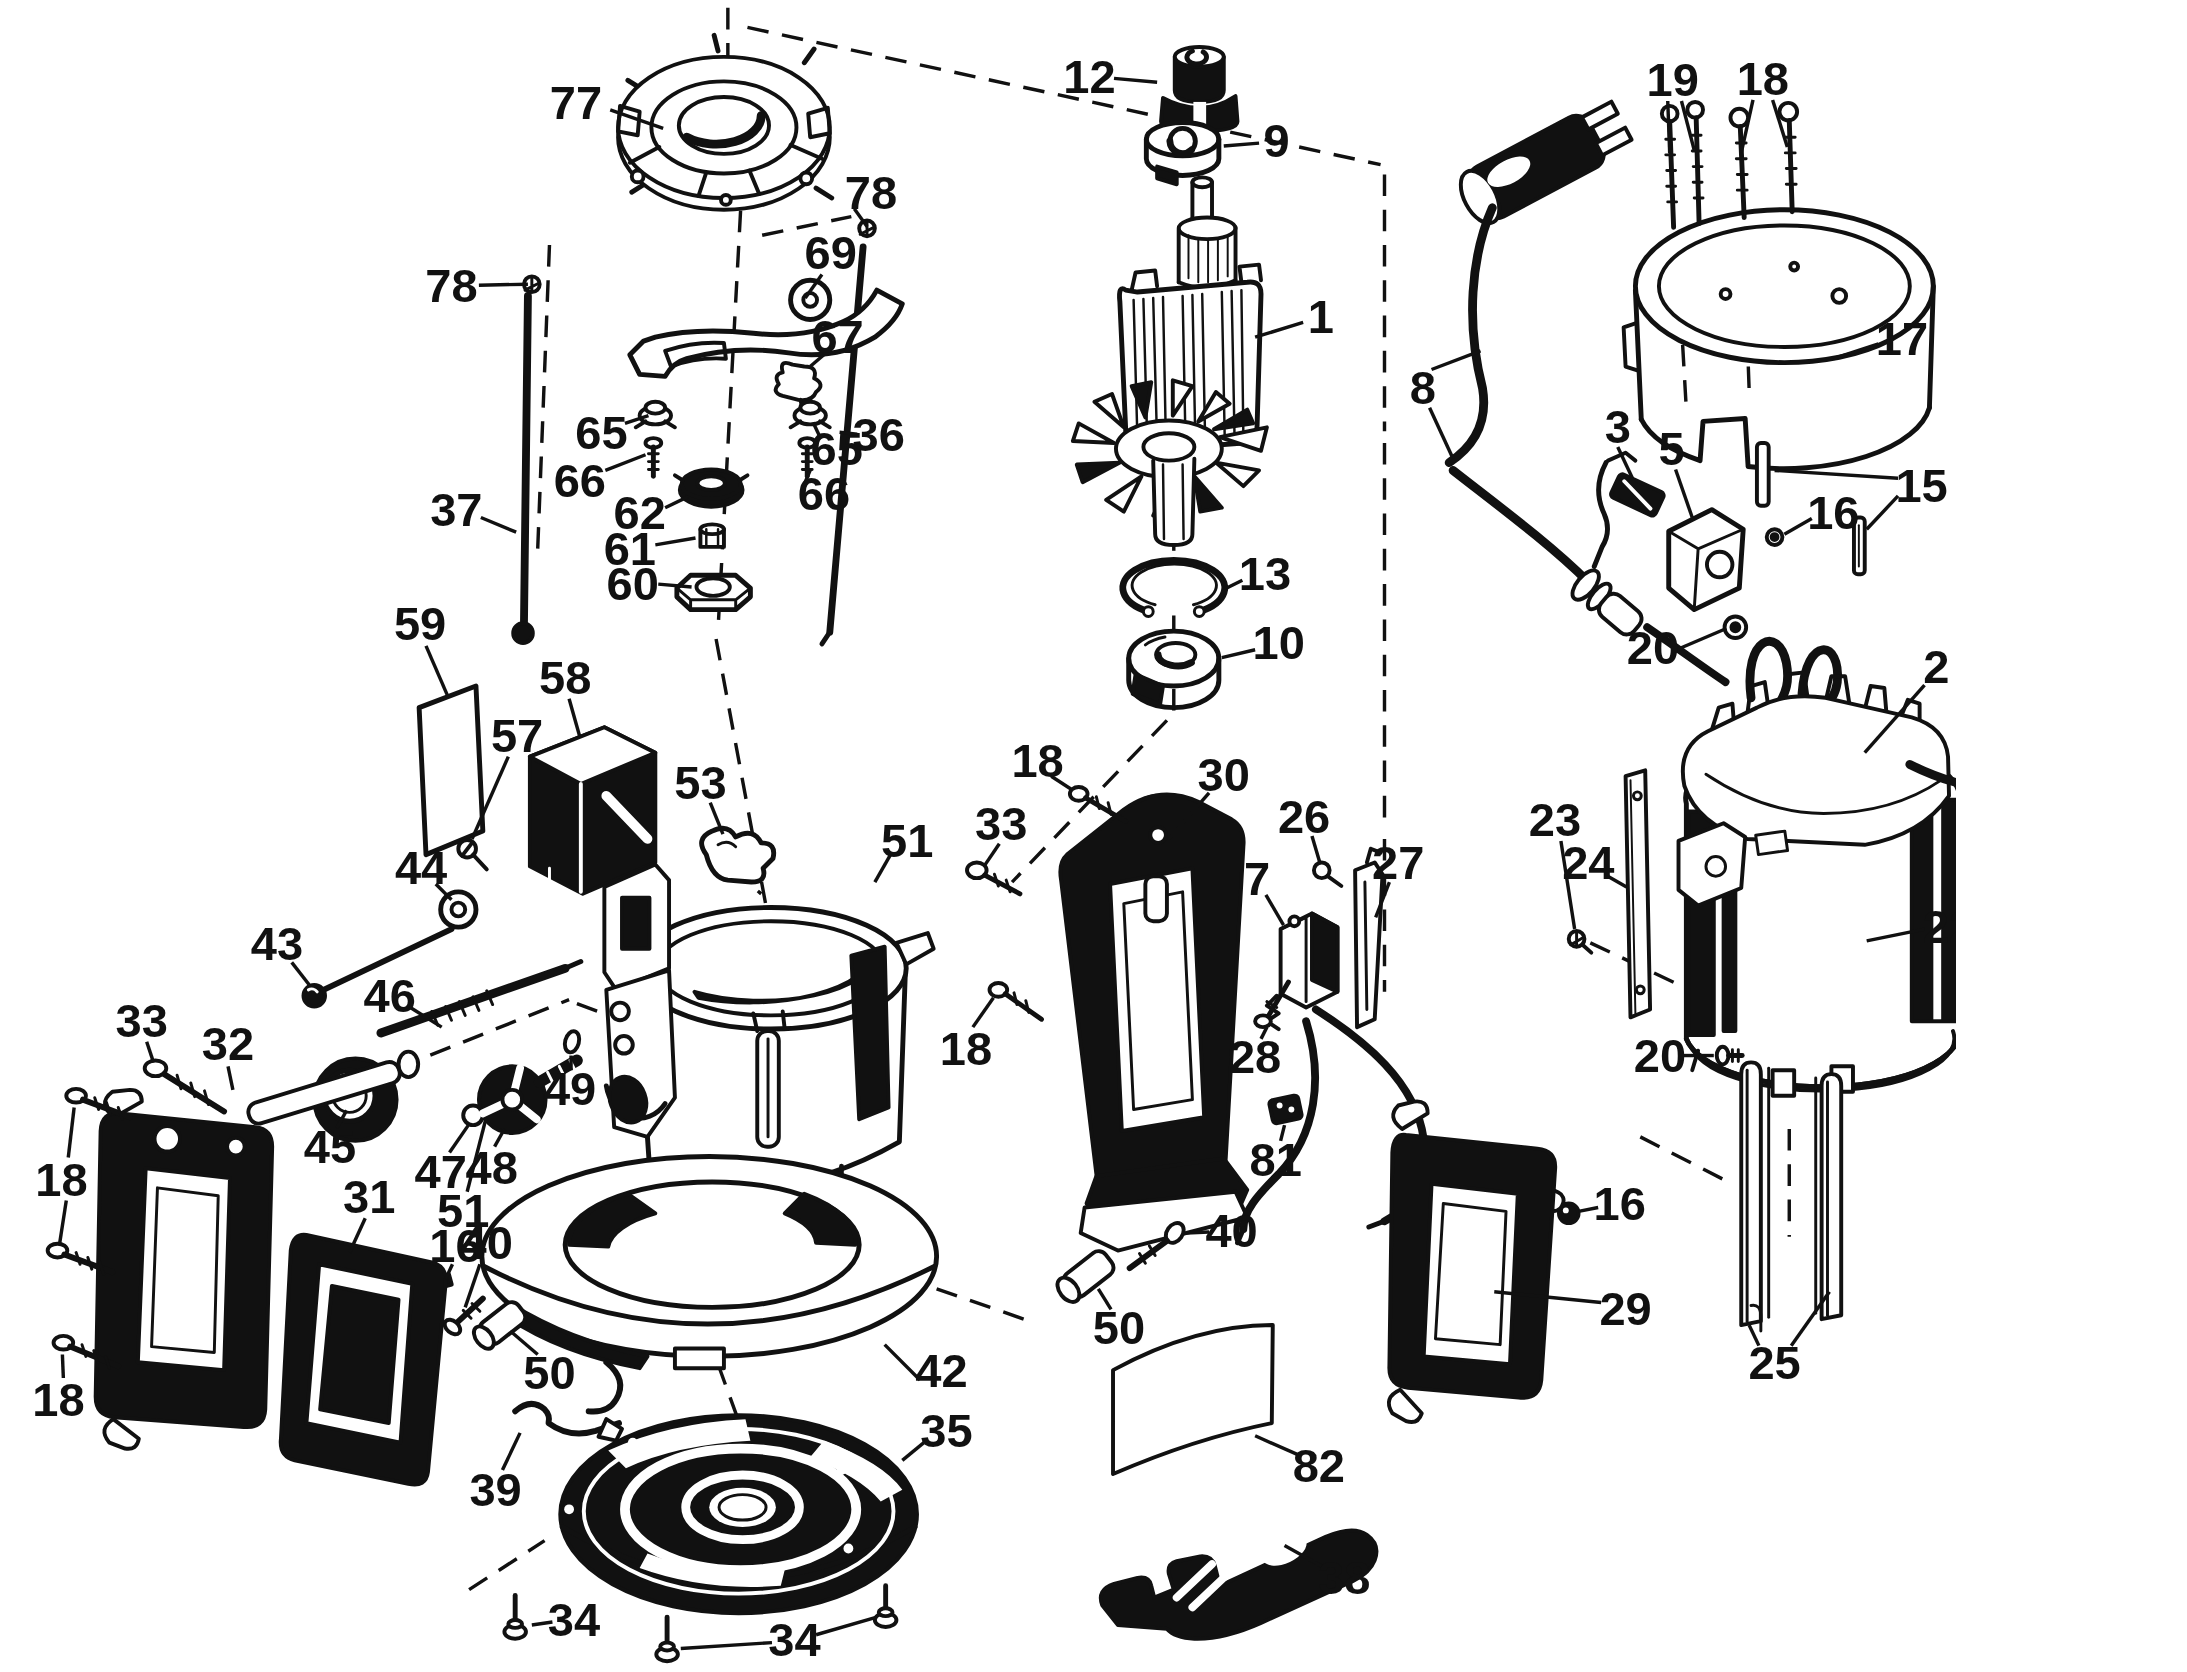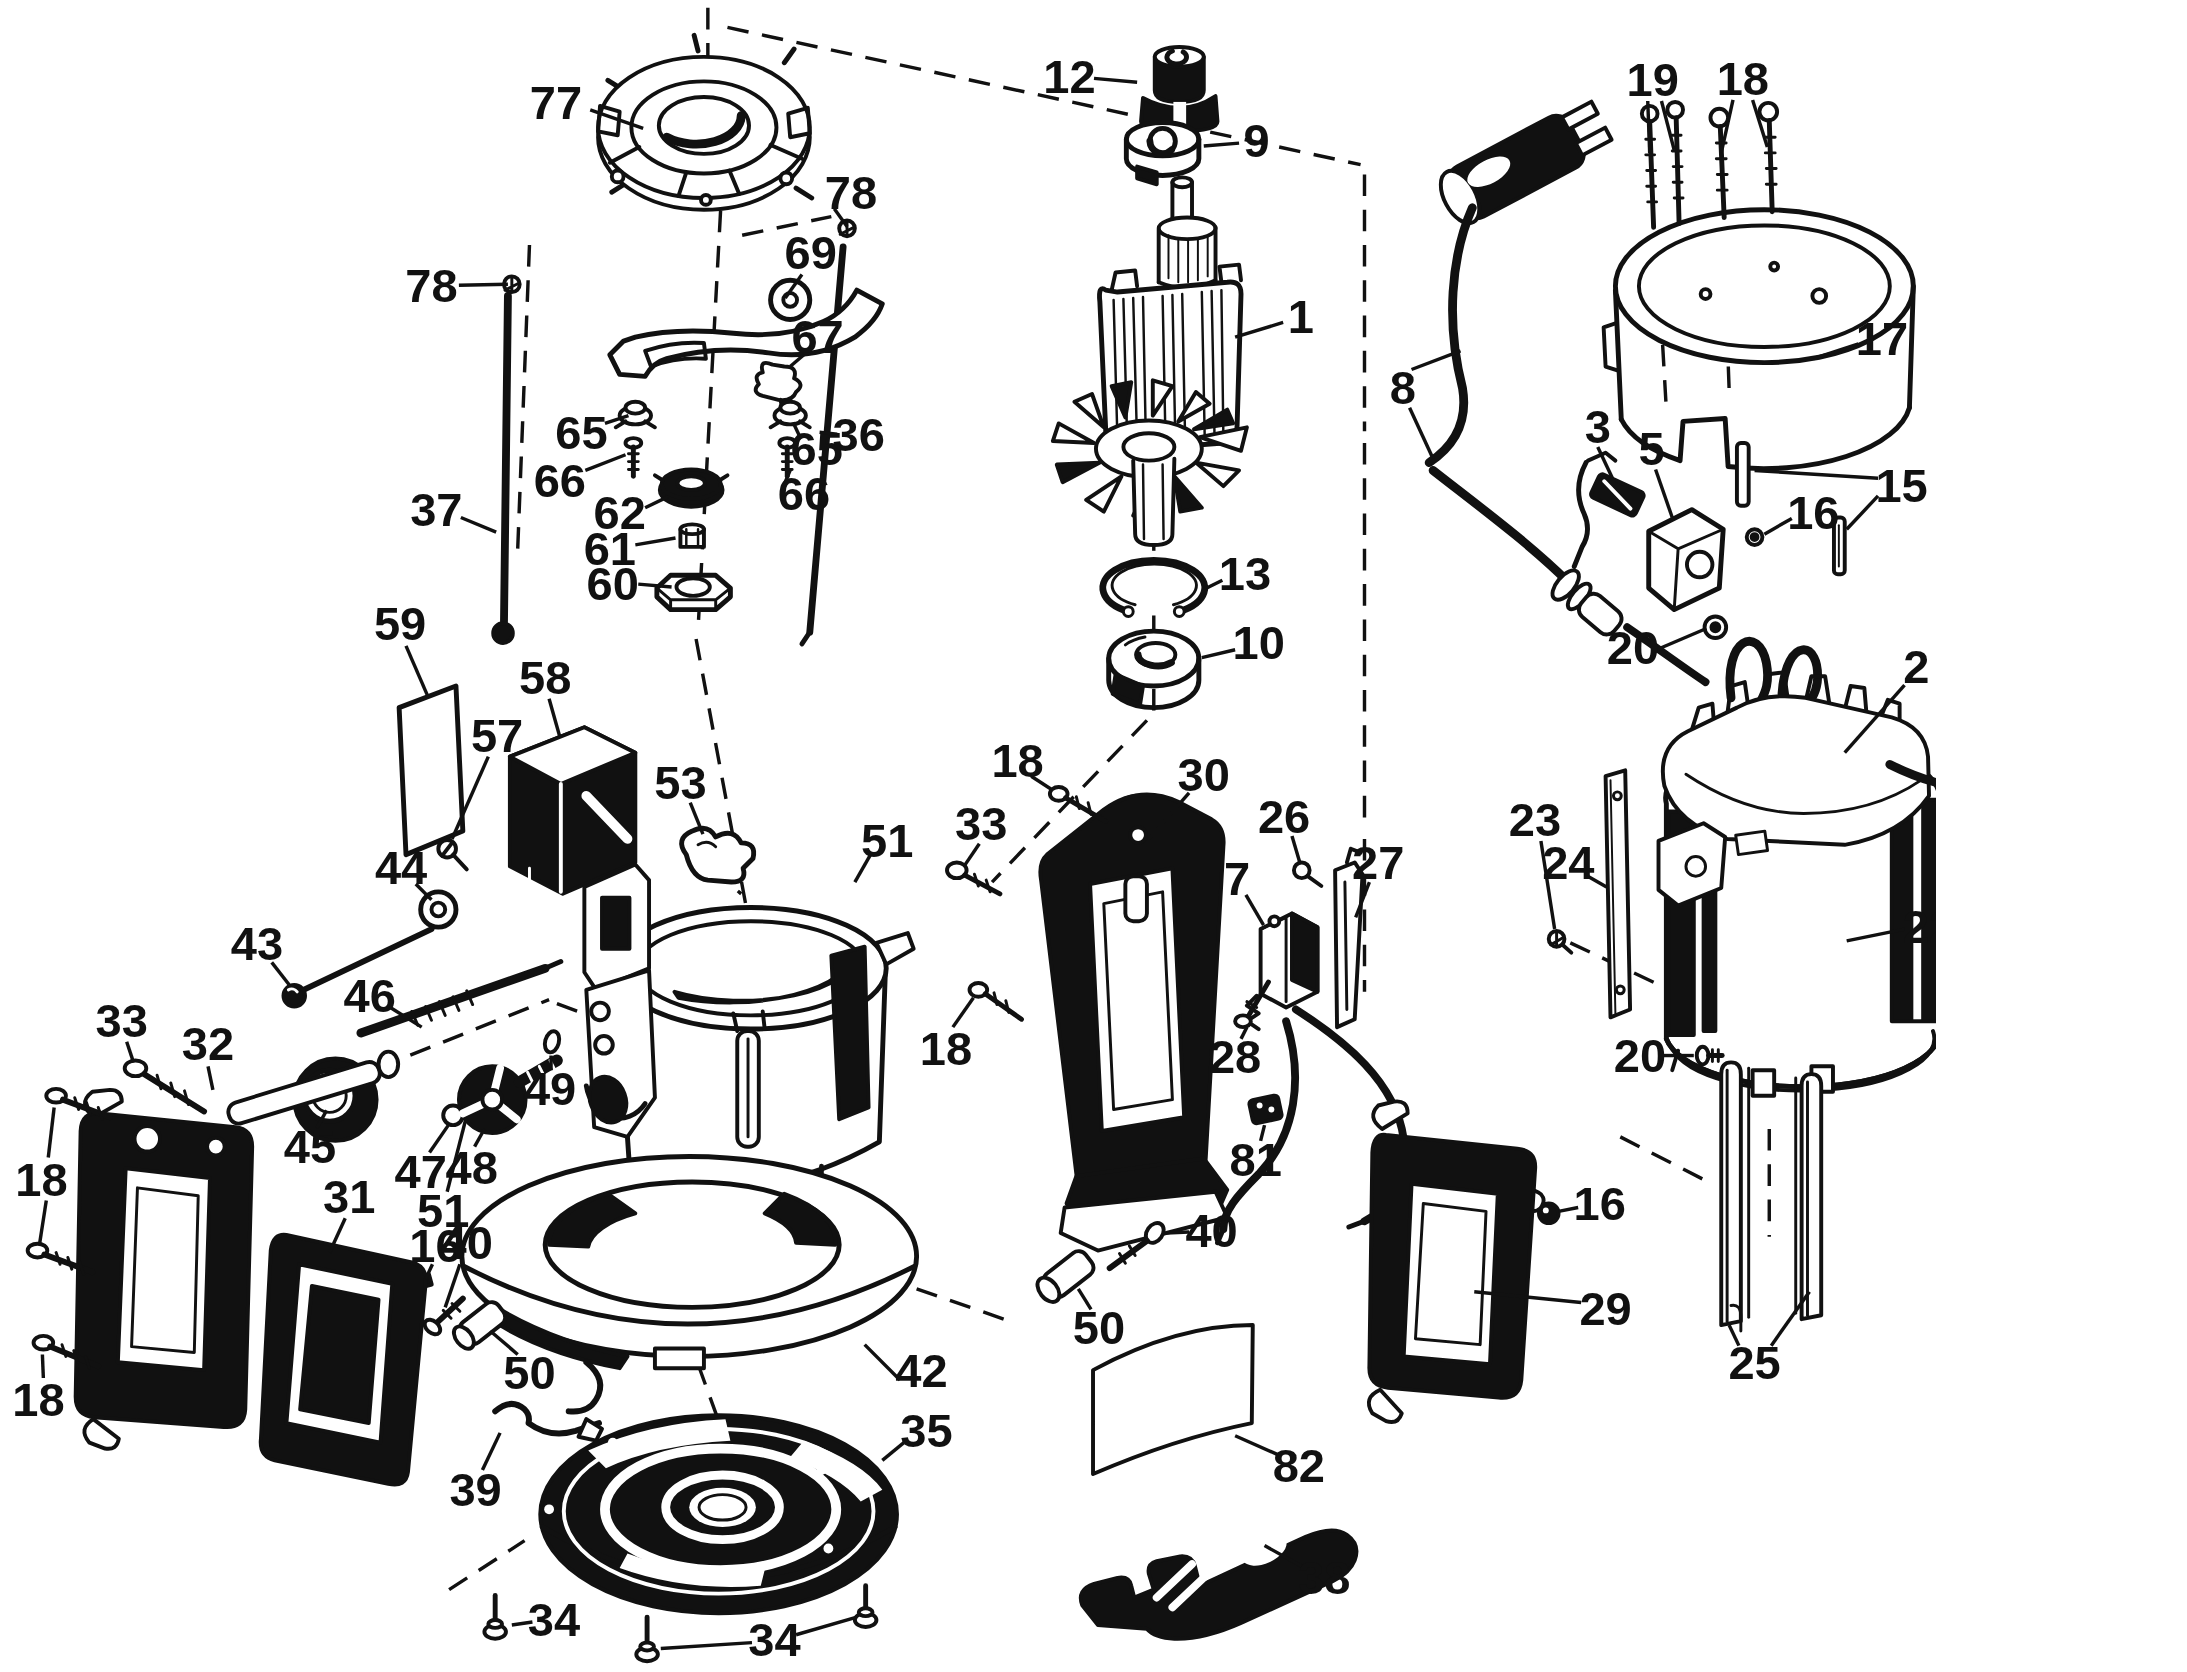--- a/index.html
+++ b/index.html
@@ -1,16 +1,16 @@
 <!DOCTYPE html>
 <html><head>
 <meta charset="utf-8">
 <style>
   html,body{margin:0;padding:0;background:#fff;}
-  .stage{position:relative;width:1936px;height:1672px;background:#fff;overflow:hidden;}
+  .stage{position:relative;width:1936px;height:1672px;background:#fff;overflow:hidden;padding-left:20px;}
   svg{display:block;}
   svg text{font-family:"Liberation Sans","DejaVu Sans",sans-serif;font-weight:bold;fill:#111;}
   .lbl{font-size:48px;}
   .wht{fill:#fff;stroke:#111;}
   .blk{fill:#111;stroke:#111;}
   .ln{stroke:#111;fill:none;}
 </style>
 </head>
 <body>
 

